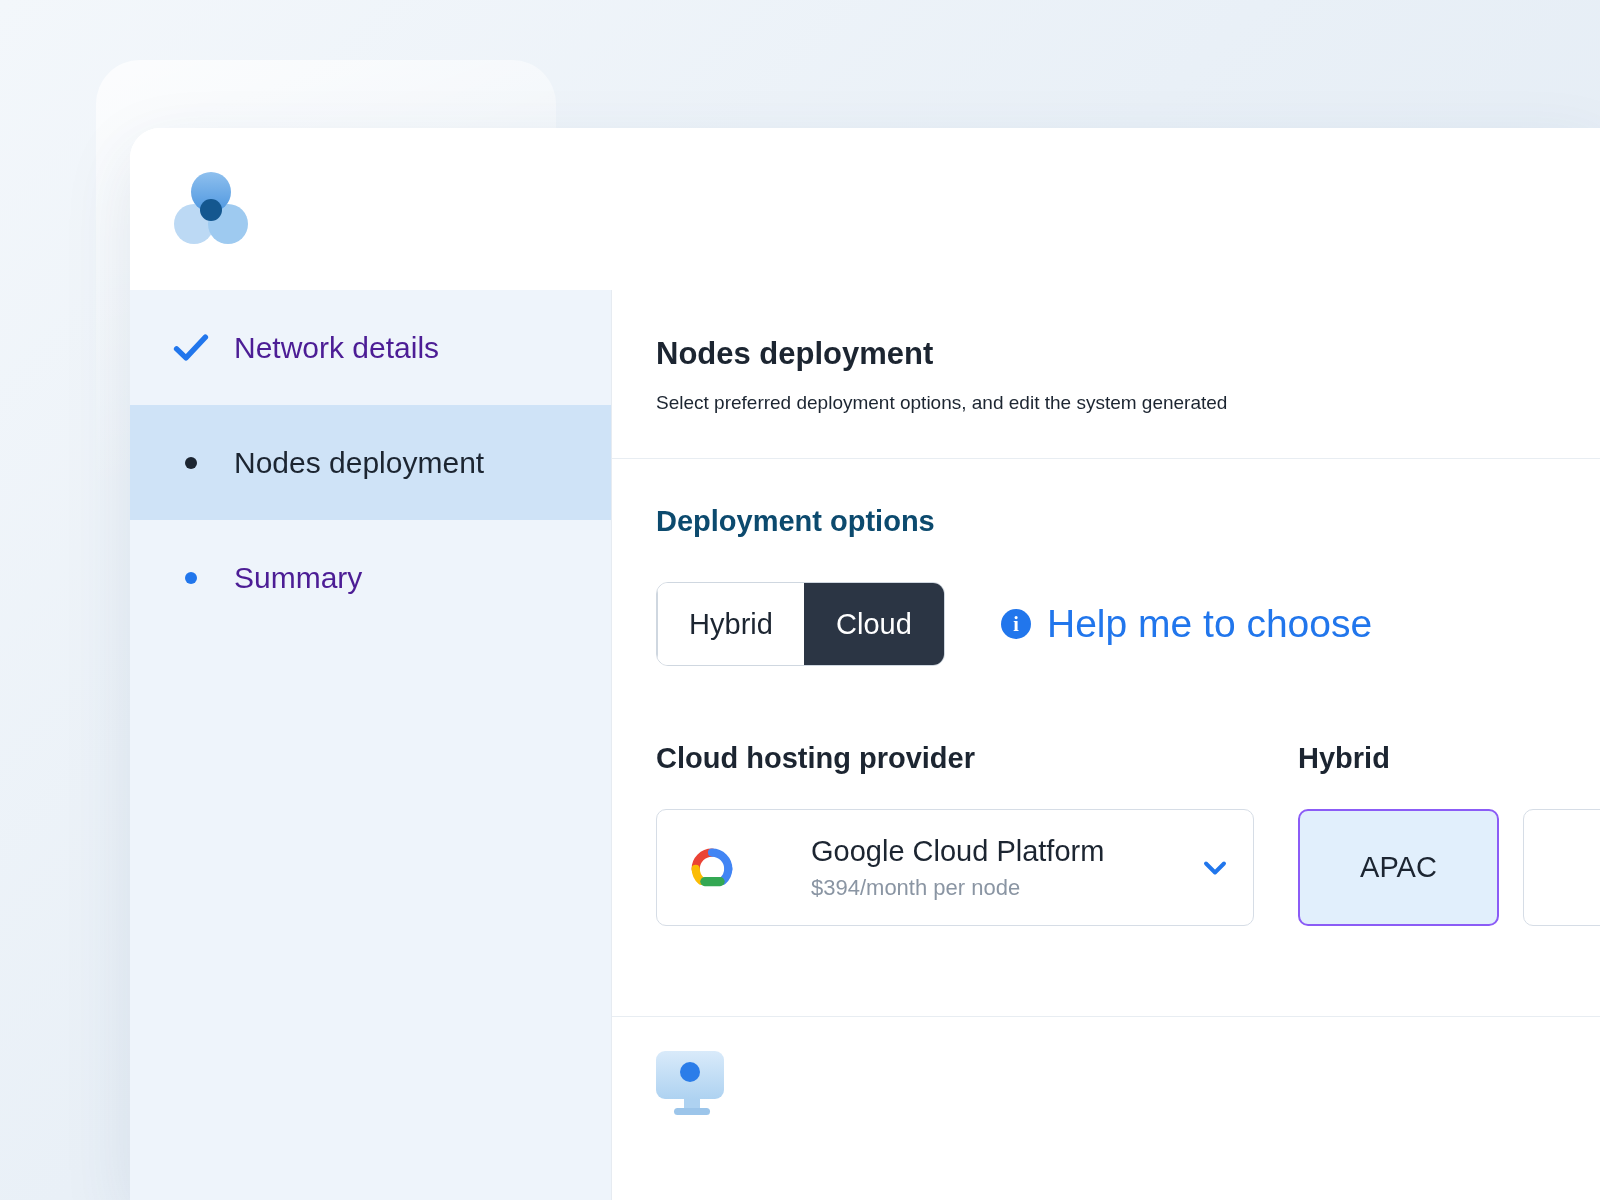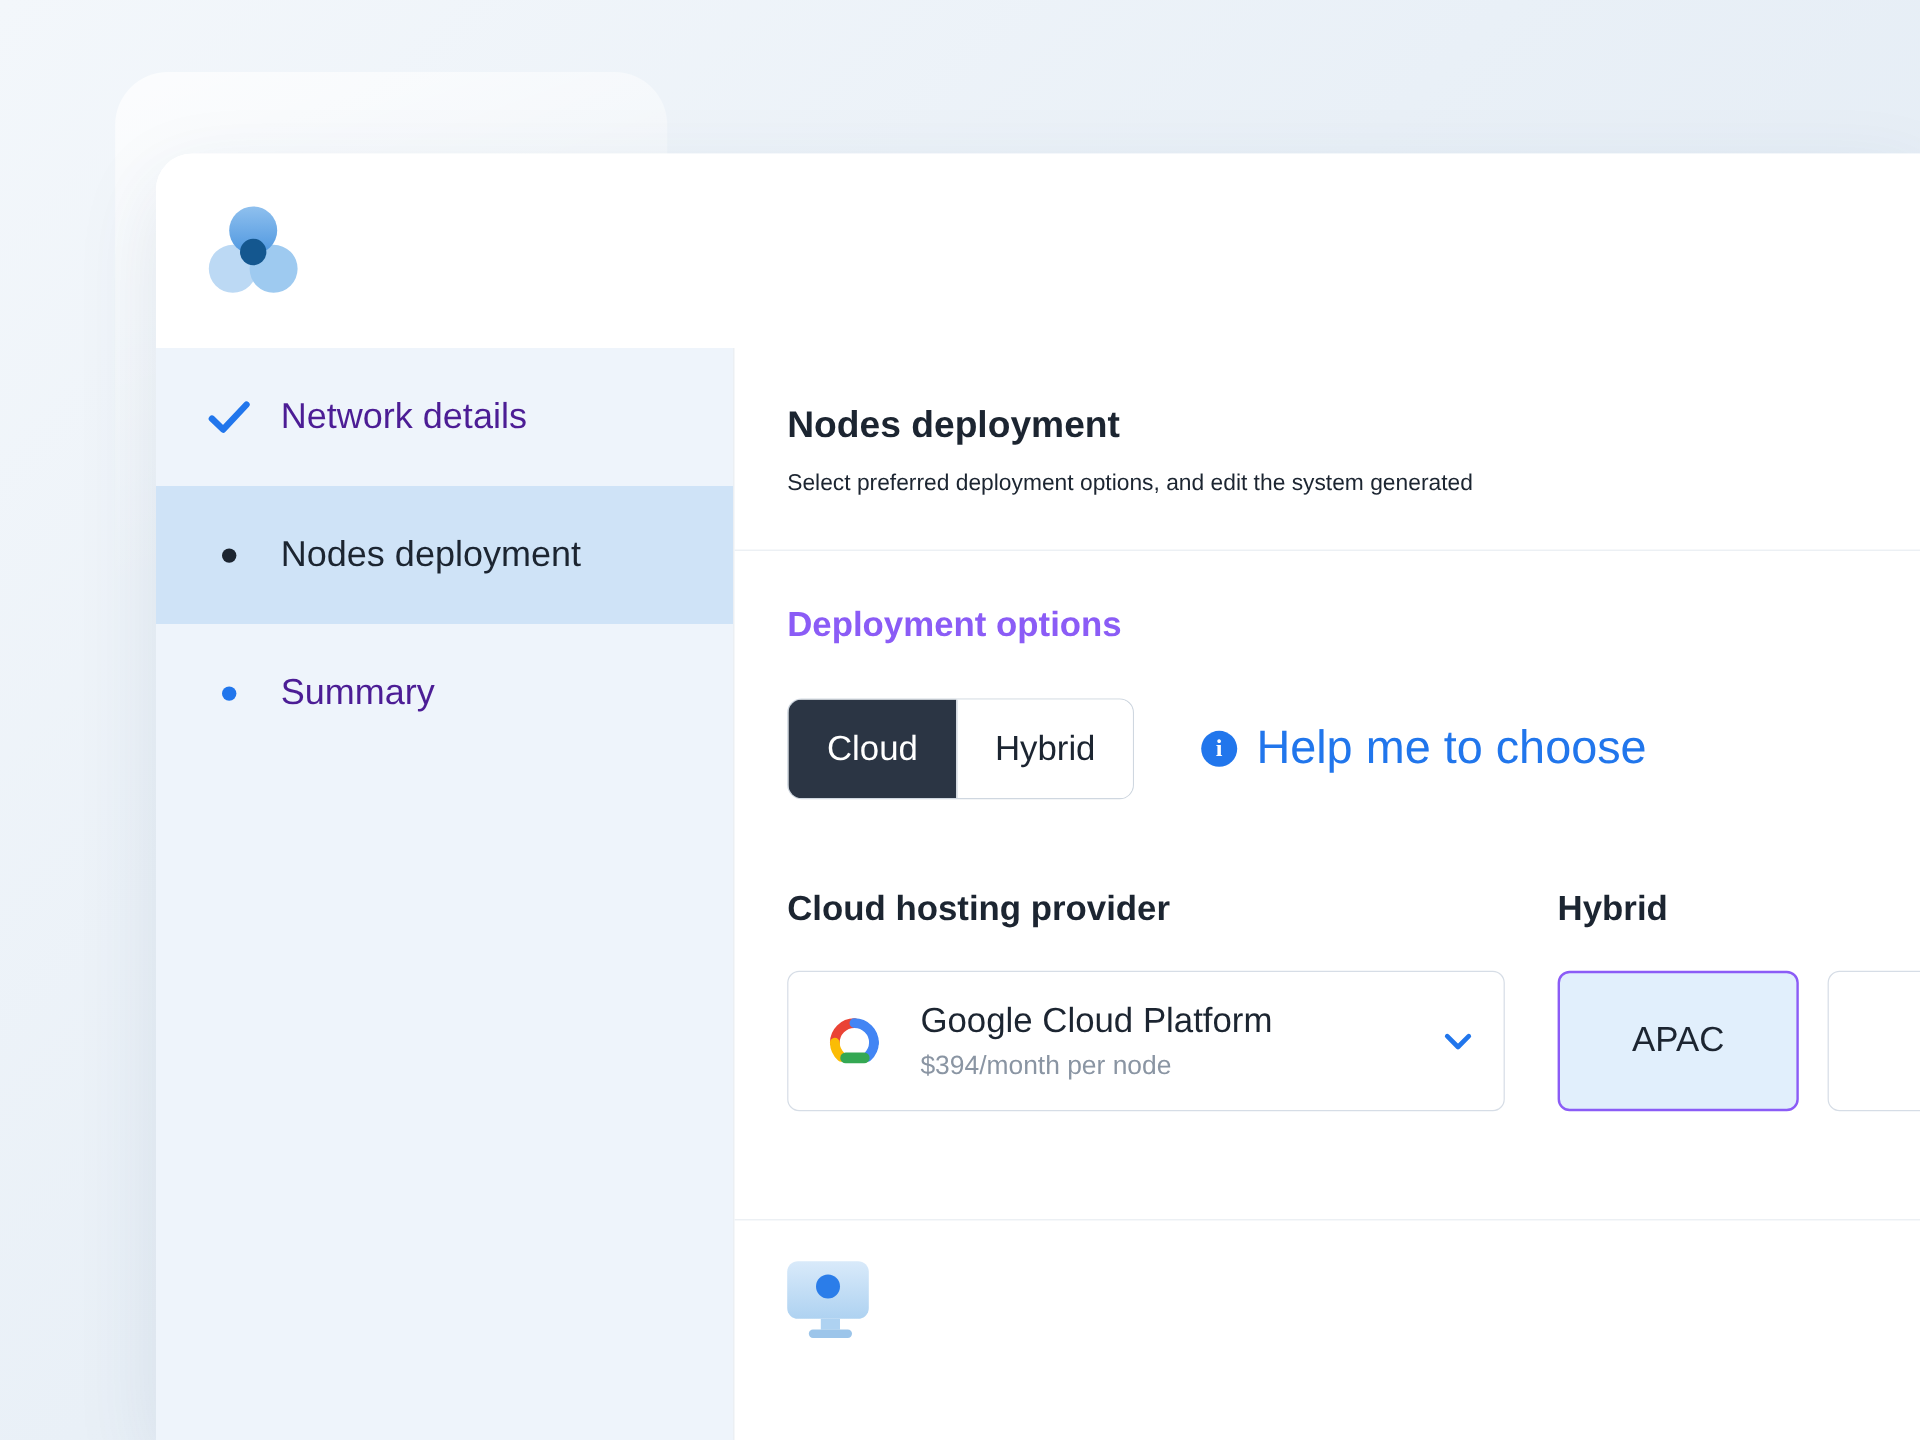--- a/index.html
+++ b/index.html
@@ -55,21 +55,21 @@
   .dot.blue{background:#2176ec;}
   
   .main{
     position:absolute;left:481px;top:162px;right:0;bottom:0;background:#fff;
     border-left:1px solid #e6ebf1;box-sizing:border-box;overflow:hidden;
   }
   .sec{padding-left:44px;}
   .main-heading{margin:0;padding-top:46px;font-size:31px;font-weight:700;color:#1c2531;}
   .main-subtitle{margin-top:20px;font-size:19px;color:#1c2531;white-space:nowrap;}
   .hr{border:0;border-top:1px solid #e8edf2;margin:44px 0 0 0;}
-  .opt-label{padding-top:46px;font-size:29px;font-weight:700;color:#8b5cf6;}
+  .opt-label{padding-top:46px;font-size:29px;font-weight:700;color:#0c4a6e;}
   .toggle-row{display:flex;align-items:center;margin-top:44px;}
   .segmented{
     display:flex;height:82px;border:1.5px solid #cfd7e0;border-radius:12px;overflow:hidden;
     background:#fff;
   }
   .seg{display:flex;align-items:center;justify-content:center;font-size:29px;cursor:pointer;}
   .seg.selected{width:140px;background:#2b3544;color:#ffffff;}
   .seg.plain{width:146px;background:#ffffff;color:#1c2531;border-left:1.5px solid #cfd7e0;}
   .help{display:flex;align-items:center;gap:16px;margin-left:56px;cursor:pointer;}
   .info-badge{
@@ -78,21 +78,21 @@
     font-size:20px;font-weight:700;font-family:"Liberation Serif","DejaVu Serif",serif;
   }
   .help .txt{color:#2176ec;font-size:39px;}
   .labels-row{display:flex;margin-top:76px;}
   .labels-row .l1{width:642px;font-size:29px;font-weight:700;}
   .labels-row .l2{font-size:29px;font-weight:700;}
   .cards-row{display:flex;margin-top:34px;align-items:stretch;}
   .provider-card{
     width:598px;height:117px;box-sizing:border-box;border:1.5px solid #d6dde6;border-radius:10px;
     display:flex;align-items:center;padding:0 26px;cursor:pointer;background:#fff;
-    margin-right:44px;flex:0 0 auto;
+    margin-right:44px;flex:0 0 auto;gap:44px;
   }
   .gcp{flex:0 0 auto;margin-right:26px;display:flex;}
   .provider-text .name{font-size:29px;color:#1c2531;}
   .provider-text .price{font-size:22px;color:#8a95a3;margin-top:7px;}
   .chev{margin-left:auto;display:flex;}
   .region-group{display:flex;gap:24px;flex:0 0 auto;}
   .region-btn{
     width:201px;height:117px;box-sizing:border-box;border-radius:10px;
     display:flex;align-items:center;justify-content:center;
     font-size:29px;color:#1c2531;cursor:pointer;
@@ -159,22 +159,22 @@
       <div class="main-subtitle">Select preferred deployment options, and edit the system generated</div>
     </div>
 
     <hr class="hr">
 
     <div class="sec">
       <div class="opt-label">Deployment options</div>
 
       <div class="toggle-row">
         <div class="segmented">
+          <div class="seg plain">Hybrid</div>
           <div class="seg selected">Cloud</div>
-          <div class="seg plain">Hybrid</div>
         </div>
         <div class="help">
           <span class="info-badge">i</span>
           <span class="txt">Help me to choose</span>
         </div>
       </div>
 
       <div class="labels-row">
         <div class="l1">Cloud hosting provider</div>
         <div class="l2">Hybrid</div>

